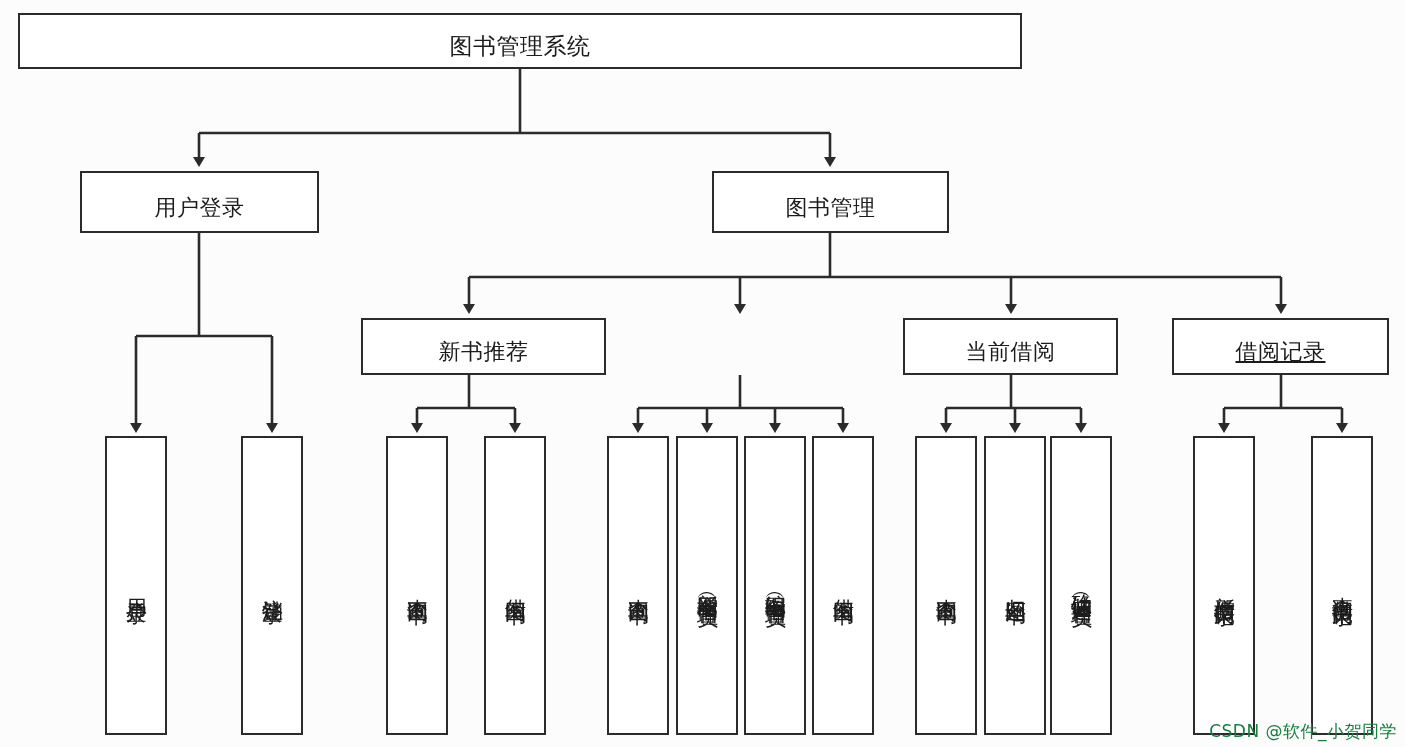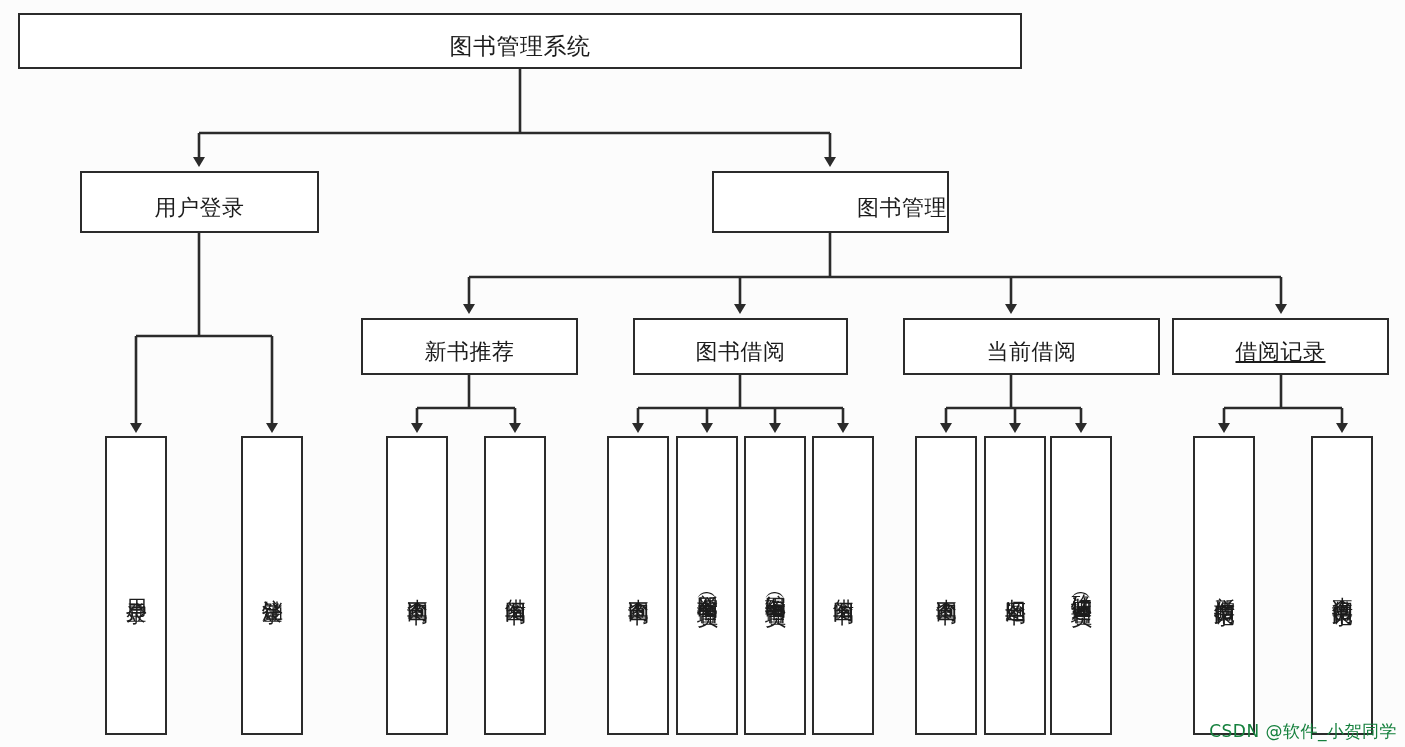--- a/index.html
+++ b/index.html
@@ -129,31 +129,28 @@
     </g>
   </svg>
 
   <div class="node root h" style="left:18px; top:13px; width:1004px; height:56px;">
     <span class="lbl">图书管理系统</span>
   </div>
 
   <div class="node h" style="left:80px; top:171px; width:239px; height:62px;">
     <span class="lbl">用户登录</span>
   </div>
-  <div class="node h" style="left:712px; top:171px; width:237px; height:62px;justify-content:flex-end;">
+  <div class="node h" style="left:712px; top:171px; width:237px; height:62px;">
     <span class="lbl">图书管理</span>
   </div>
 
-  <div class="node h" style="left:361px; top:318px; width:217px; height:57px;">
+  <div class="node h" style="left:361px; top:318px; width:245px; height:57px;">
     <span class="lbl">新书推荐</span>
   </div>
-  <div class="node h" style="left:633px; top:318px; width:215px; height:57px;">
-    <span class="lbl">图书借阅</span>
-  </div>
-  <div class="node h" style="left:903px; top:318px; width:257px; height:57px;">
+  <div class="node h" style="left:903px; top:318px; width:215px; height:57px;">
     <span class="lbl">当前借阅</span>
   </div>
   <div class="node h" style="left:1172px; top:318px; width:217px; height:57px;text-decoration:underline;">
     <span class="lbl">借阅记录</span>
   </div>
 
   <div class="node v" style="left:105px; top:436px; width:62px; height:299px;">
     <span class="lbl">用户登录</span>
   </div>
   <div class="node v" style="left:241px; top:436px; width:62px; height:299px;">

